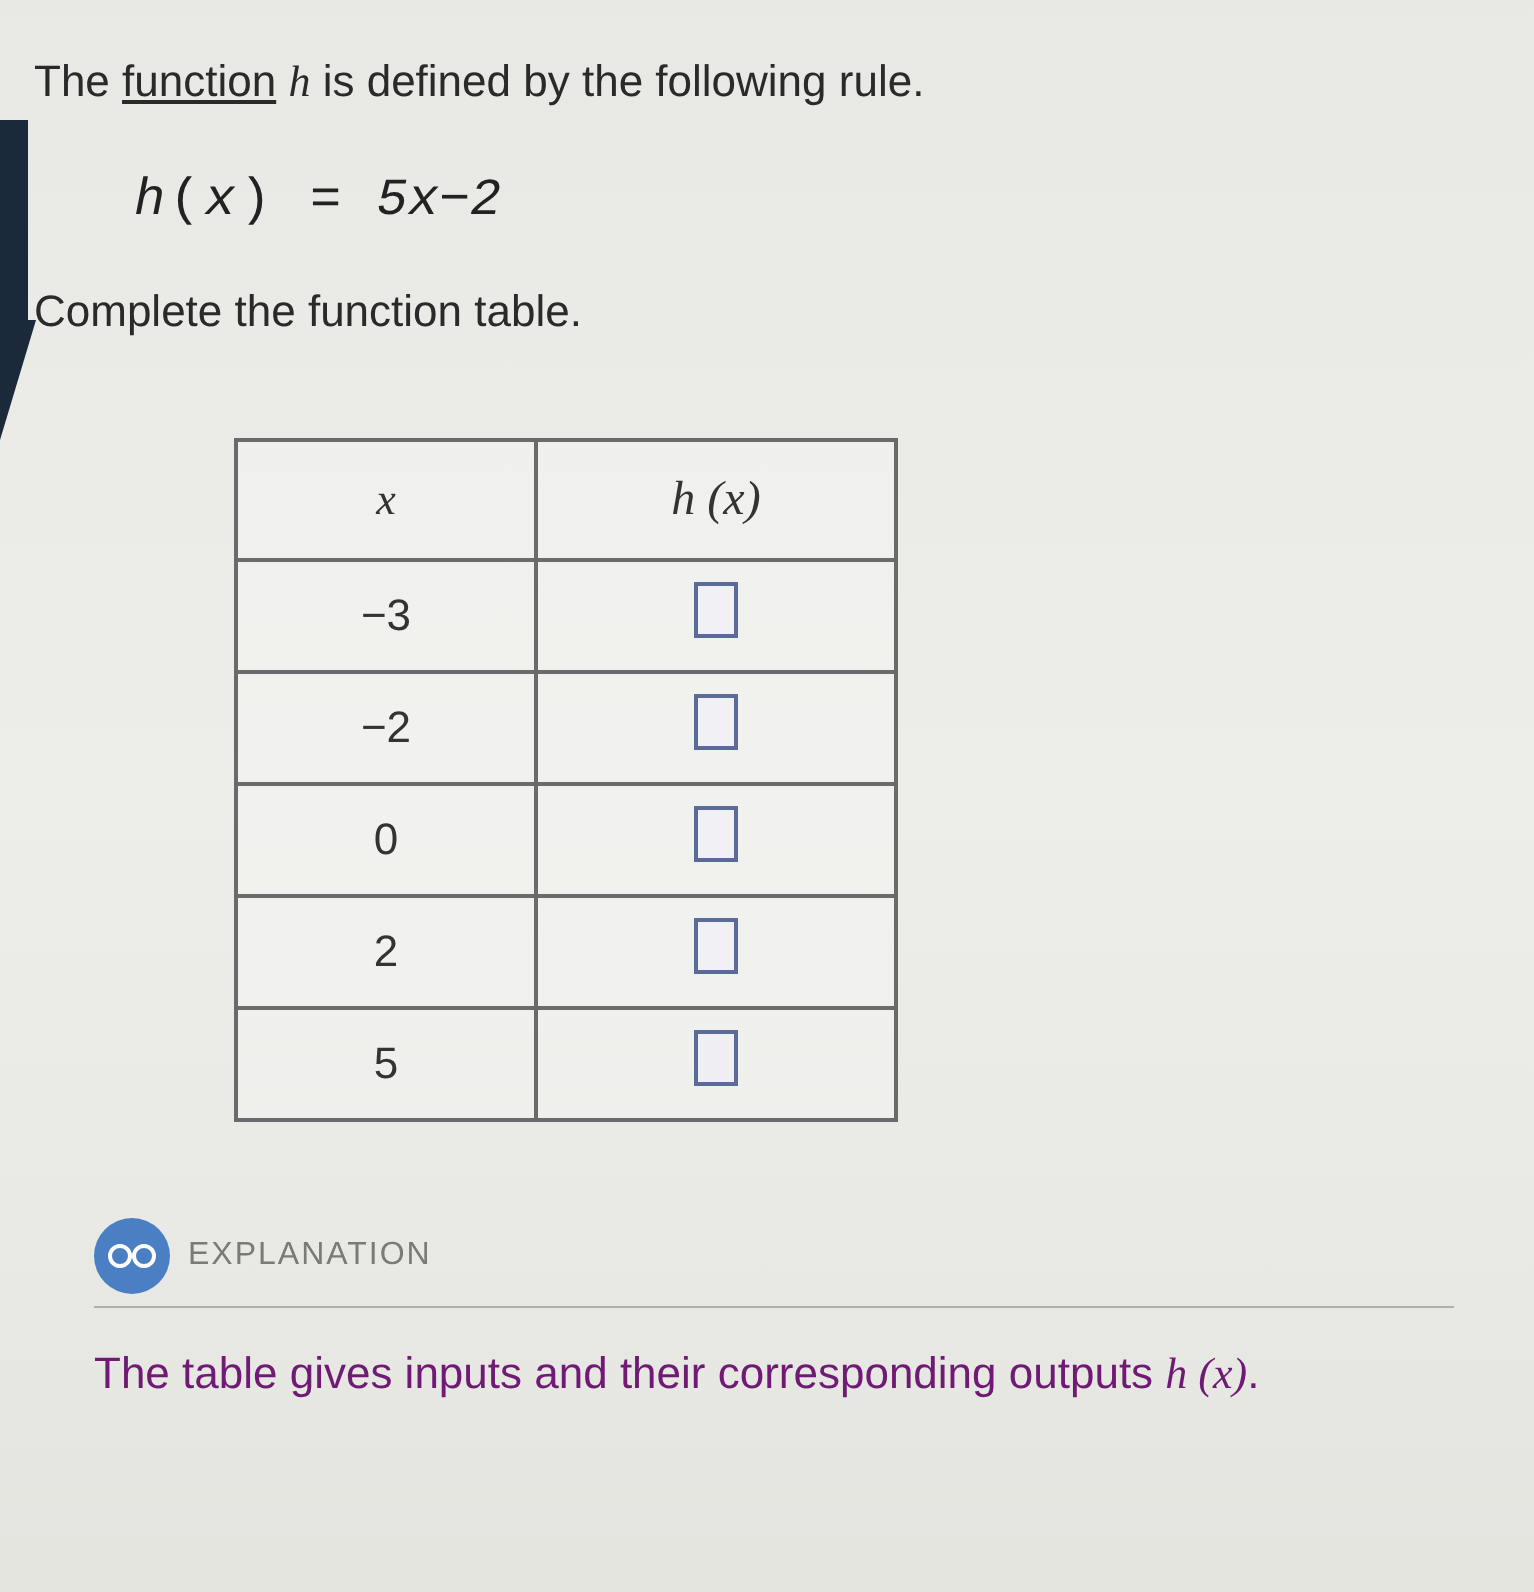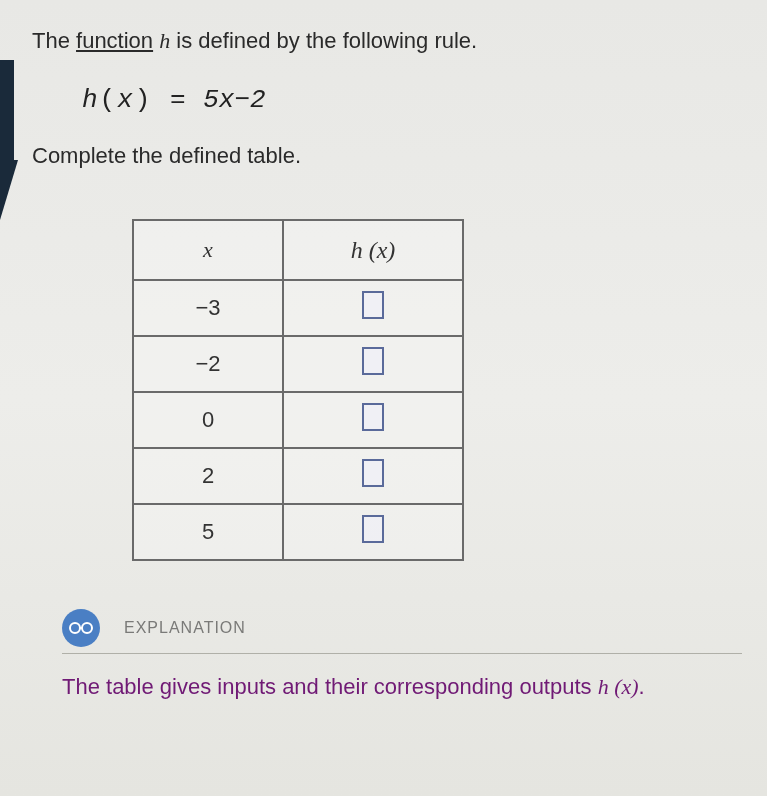--- a/index.html
+++ b/index.html
@@ -25,21 +25,21 @@
     .bookmark::before {
       content: "";
       position: absolute;
       left: 0;
       top: -160px;
       width: 14px;
       height: 100px;
       background: #1a2a3a;
     }
     .content {
-      padding: 24px 30px 0 32px;
+      padding: 24px 30px 0 17px;
     }
     .prompt-line {
       font-size: 22px;
       line-height: 1.5;
       color: #2a2a2a;
     }
     .underlined { text-decoration: underline; }
     .italic { font-style: italic; font-family: "Times New Roman", serif; }
     .formula {
       font-family: Liberation Mono, monospace;
@@ -78,21 +78,21 @@
     .answer-box {
       display: inline-block;
       width: 22px;
       height: 28px;
       border: 2px solid #5a6a9a;
       background: rgba(240,240,255,0.4);
     }
     .explain-row {
       display: flex;
       align-items: center;
-      gap: 24px;
+      gap: 9px;
       margin: 48px 0 6px 30px;
       border-bottom: 1px solid #b0b0a8;
       padding-bottom: 6px;
       width: 680px;
     }
     .glasses-badge {
       width: 38px;
       height: 38px;
       border-radius: 50%;
       background: #4a7fc4;
@@ -125,21 +125,21 @@
 <div class="content">
 
   <p class="prompt-line">
     <span>The </span><span class="underlined">function</span><span> </span><span class="italic">h</span><span> is defined by the following rule.</span>
   </p>
 
   <div class="formula">
     <span>h</span><span class="op">(</span><span>x</span><span class="op">)</span><span class="op"> = </span><span>5x−2</span>
   </div>
 
-  <p class="instruction">Complete the defined table.</p>
+  <p class="instruction">Complete the function table.</p>
 
   <div class="table-wrap">
     <table class="fn">
       <thead>
         <tr>
           <th class="col-x">x</th>
           <th class="col-hx">h (x)</th>
         </tr>
       </thead>
       <tbody>

